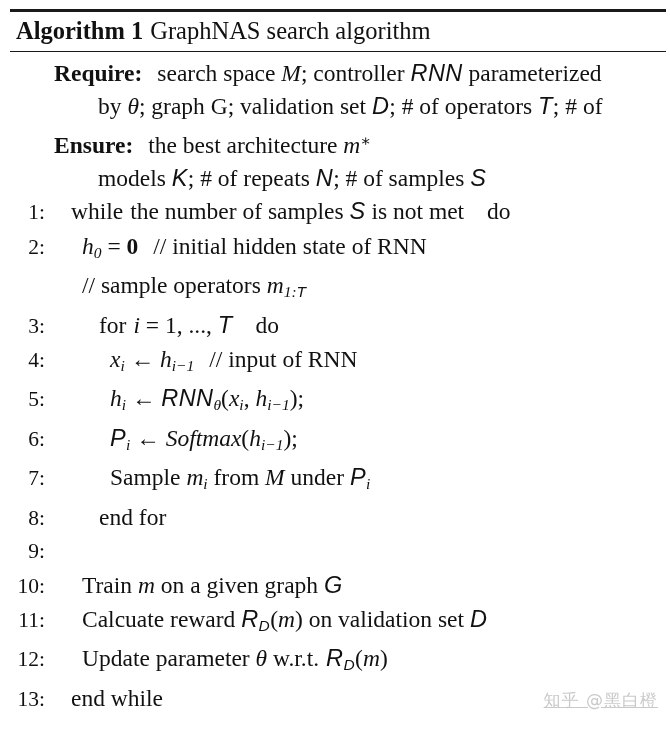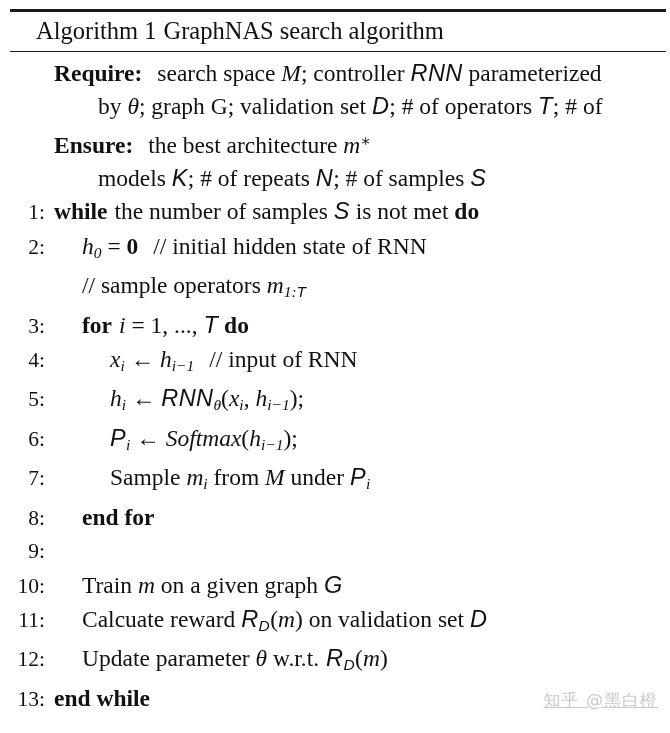--- a/index.html
+++ b/index.html
@@ -36,21 +36,21 @@
     margin: 2px 0 0 0;
   }
 
   
   .title {
     font-size: 24.5px;
     line-height: 34px;
     padding: 2px 0 1px 6px;
     white-space: nowrap;
   }
-  .title .strong { font-weight: normal; margin-left: 20px; }
+  .title .strong { font-weight: bold; }
 
   
   .lines {
     padding-top: 5px;
   }
   .line {
     display: flex;
     align-items: baseline;
     font-size: 23.5px;
     line-height: 33.4px;
@@ -95,21 +95,21 @@
     font-style: italic;
     vertical-align: -0.26em;
     letter-spacing: 0;
   }
   sup {
     font-size: 0.68em;
     vertical-align: 0.42em;
   }
   .cmt { font-style: normal; }
   .it { }
-  .b { font-weight: bold; }
+  .b { font-weight: normal; margin-left: 17px; }
   .sp { display: inline-block; width: 7px; }
   .sp-lg { display: inline-block; width: 15px; }
 
   
   .watermark {
     position: absolute;
     right: 12px;
     bottom: 30px;
     font-size: 17px;
     color: #c9c9c9;

